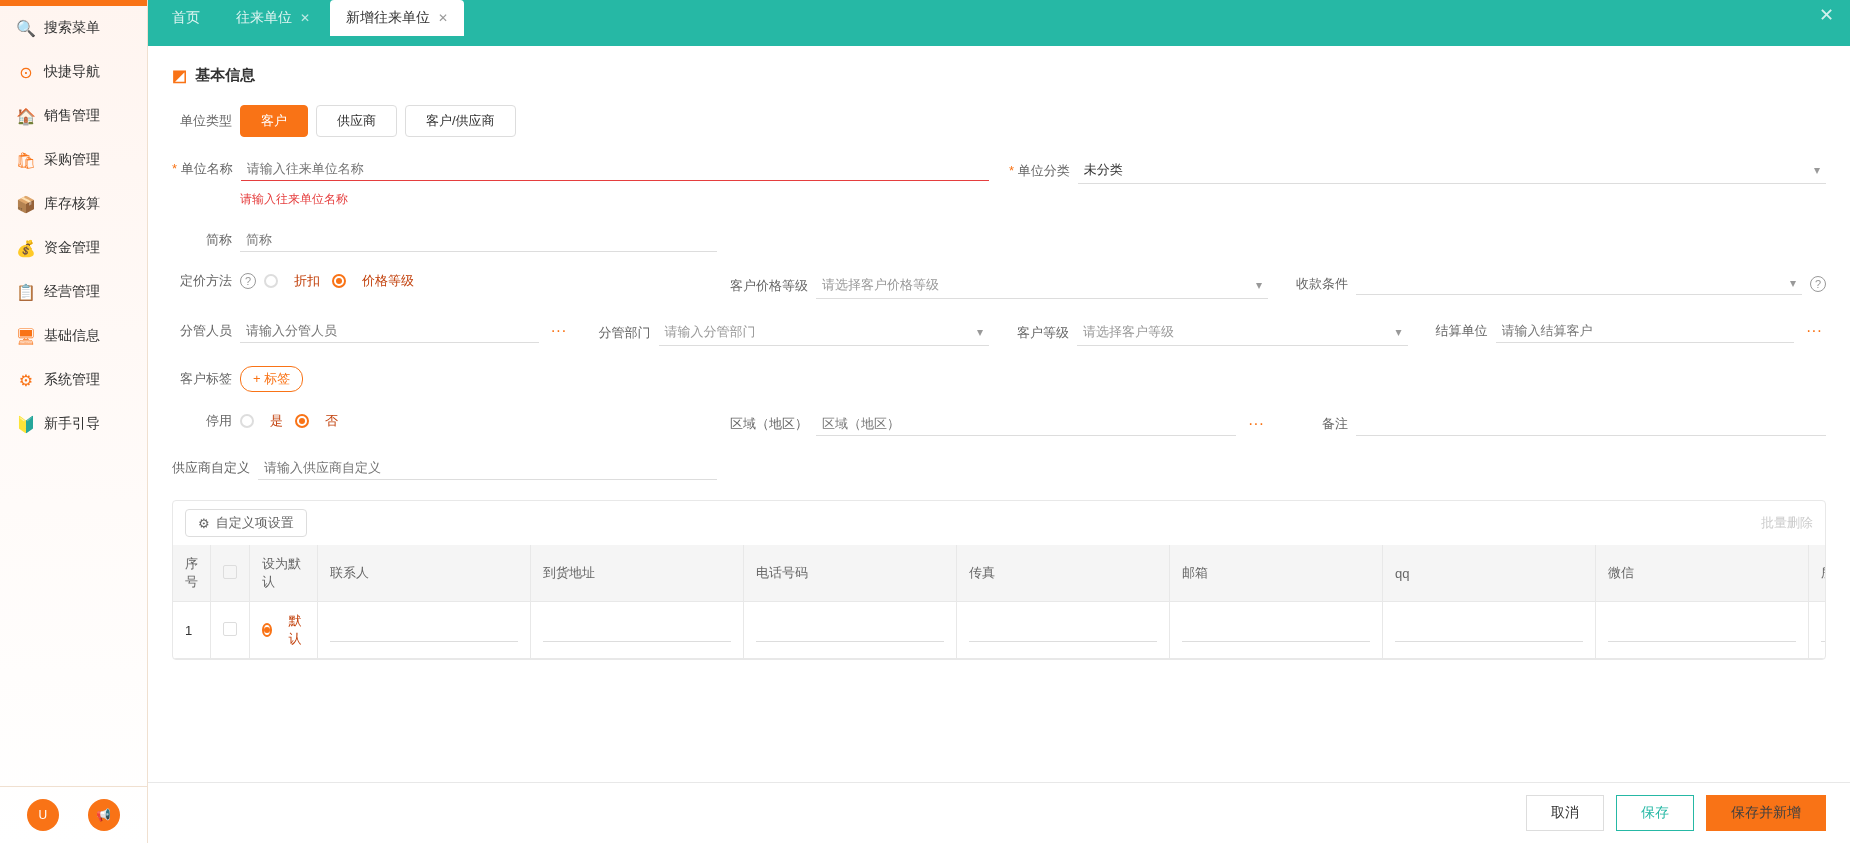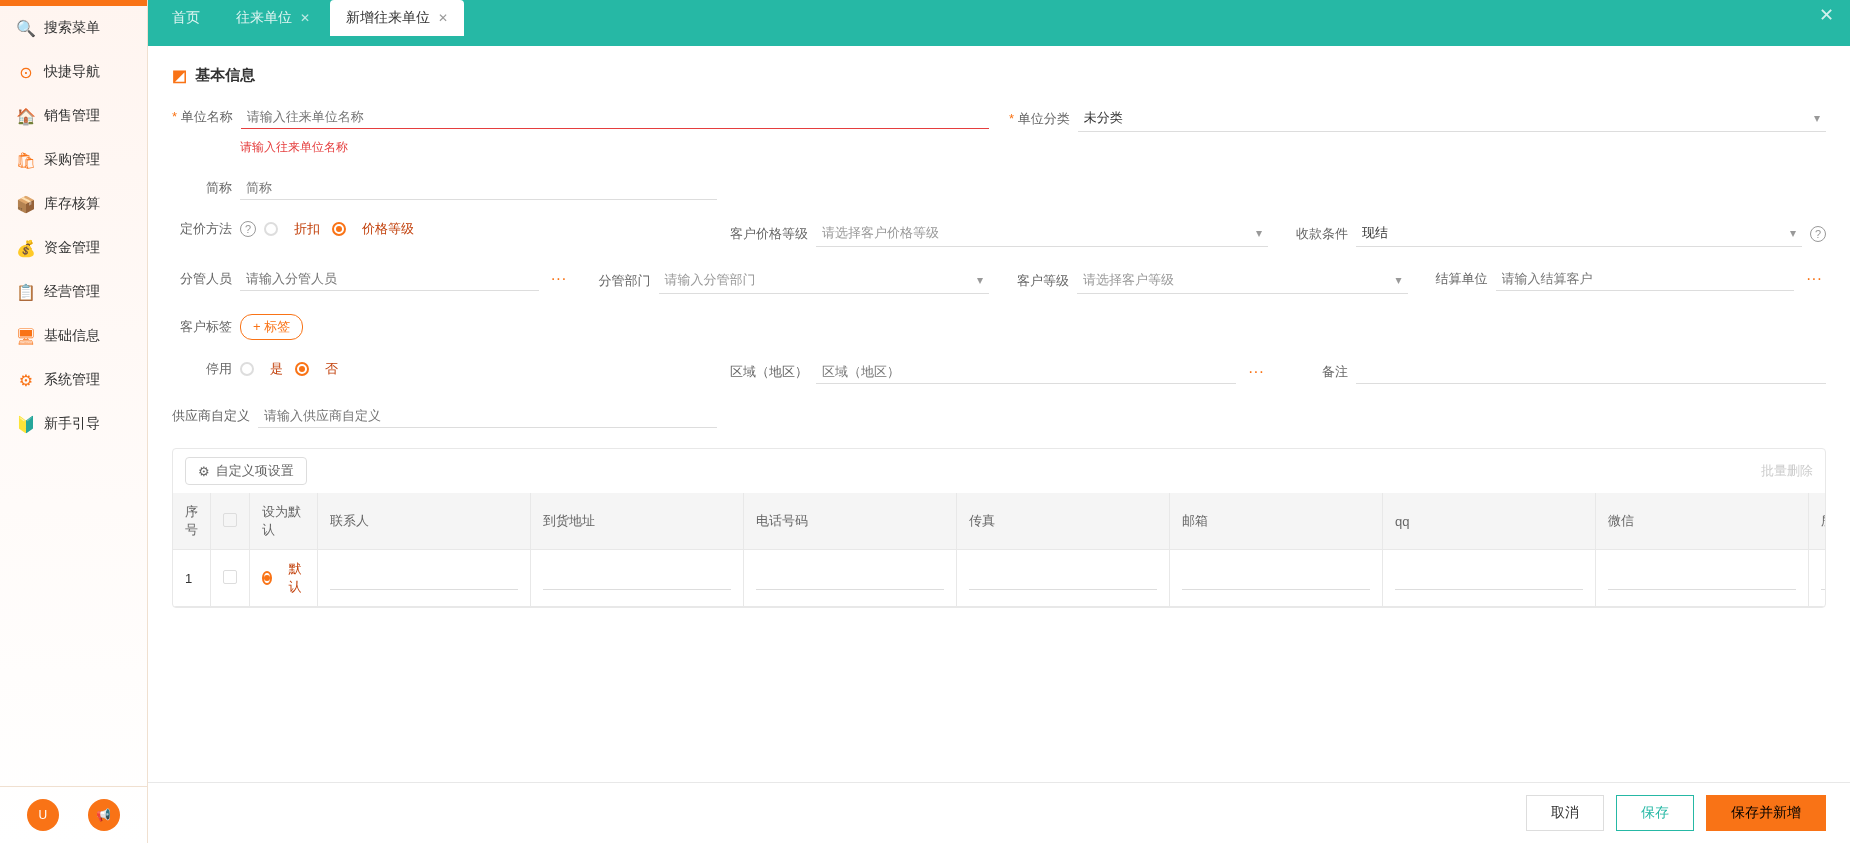--- a/index.html
+++ b/index.html
@@ -362,21 +362,21 @@
       color: #333;
     }
     .btn-primary {
       background: #fff;
       border-color: #26b8a5;
       color: #26b8a5;
     }
     .btn-orange {
       background: #f97316;
       border-color: #f97316;
-      color: #000000;
+      color: #404040;
     }
 
     .form-group-label-row {
       display: flex;
       align-items: center;
       gap: 8px;
     }
   </style>
 </head>
 <body>
@@ -448,20 +448,30 @@
     <div class="tab-bar-close">✕</div>
   </div>
 
   <div class="form-area">
 
     <div class="section-title">
       <span class="section-title-icon">◩</span>
       <span>基本信息</span>
     </div>
 
+    <div class="form-row">
+      <div class="form-group">
+        <span class="form-label">单位类型</span>
+        <div style="display:flex;gap:8px;">
+          <button class="unit-type-btn active">客户</button>
+          <button class="unit-type-btn">供应商</button>
+          <button class="unit-type-btn">客户/供应商</button>
+        </div>
+      </div>
+    </div>
 
     <div class="form-row">
 
       <div class="form-group" style="flex-direction:column; align-items:flex-start;">
         <div class="form-group-label-row" style="display:flex; align-items:center; gap:8px; width:100%;">
           <span class="form-label required">单位名称</span>
           <input class="form-input error" type="text" placeholder="请输入往来单位名称" style="">
         </div>
         <span class="form-input-error-msg" style="margin-left:68px;">请输入往来单位名称</span>
       </div>
@@ -503,21 +513,20 @@
         <span class="form-label">客户价格等级</span>
         <div class="form-select">
           <span class="form-select-text">请选择客户价格等级</span>
           <span class="form-select-arrow">▾</span>
         </div>
       </div>
 
       <div class="form-group">
         <span class="form-label">收款条件</span>
         <div class="form-select">
-          <span class="form-select-text has-value">现结</span>
           <span class="form-select-arrow">▾</span>
         </div>
         <span class="help-icon">?</span>
       </div>
     </div>
 
     <div class="form-row">
       <div class="form-group">
         <span class="form-label">分管人员</span>
         <input class="form-input" type="text" placeholder="请输入分管人员" style="">

